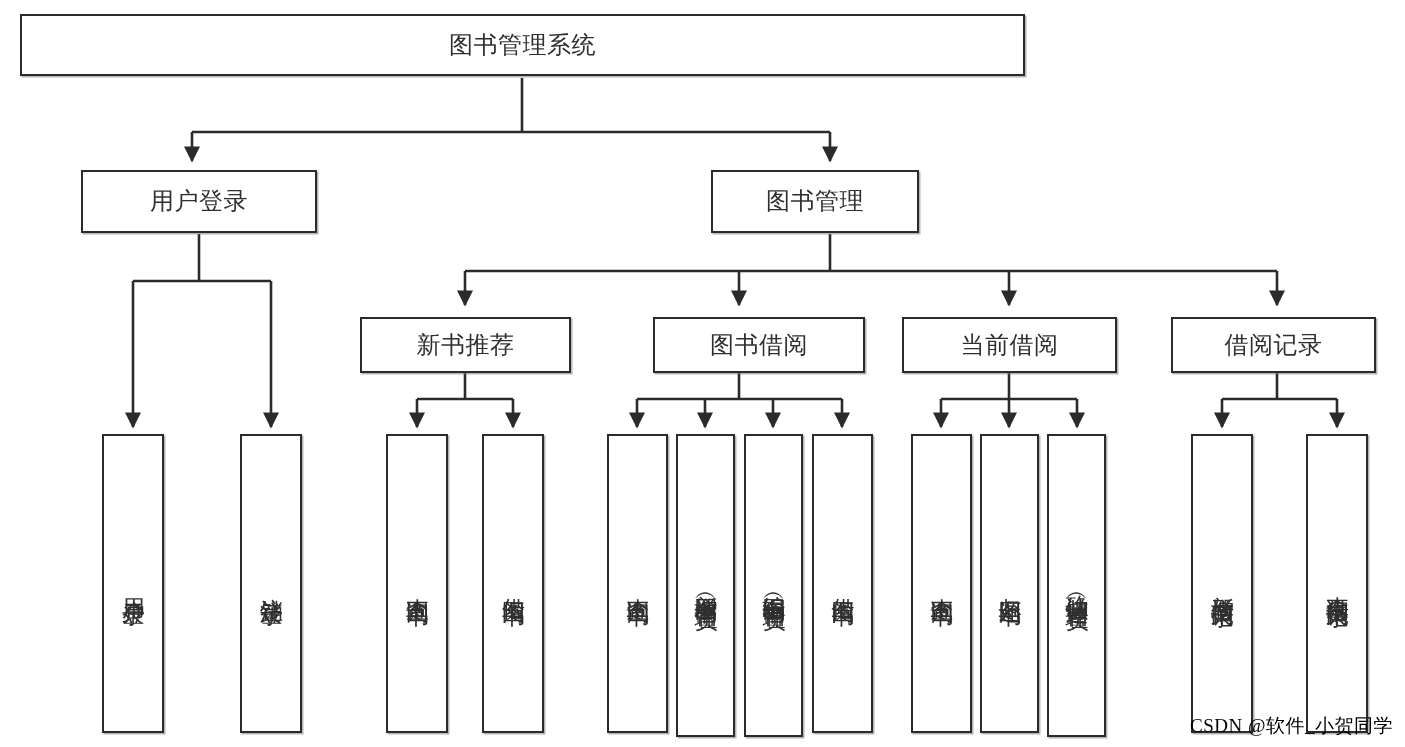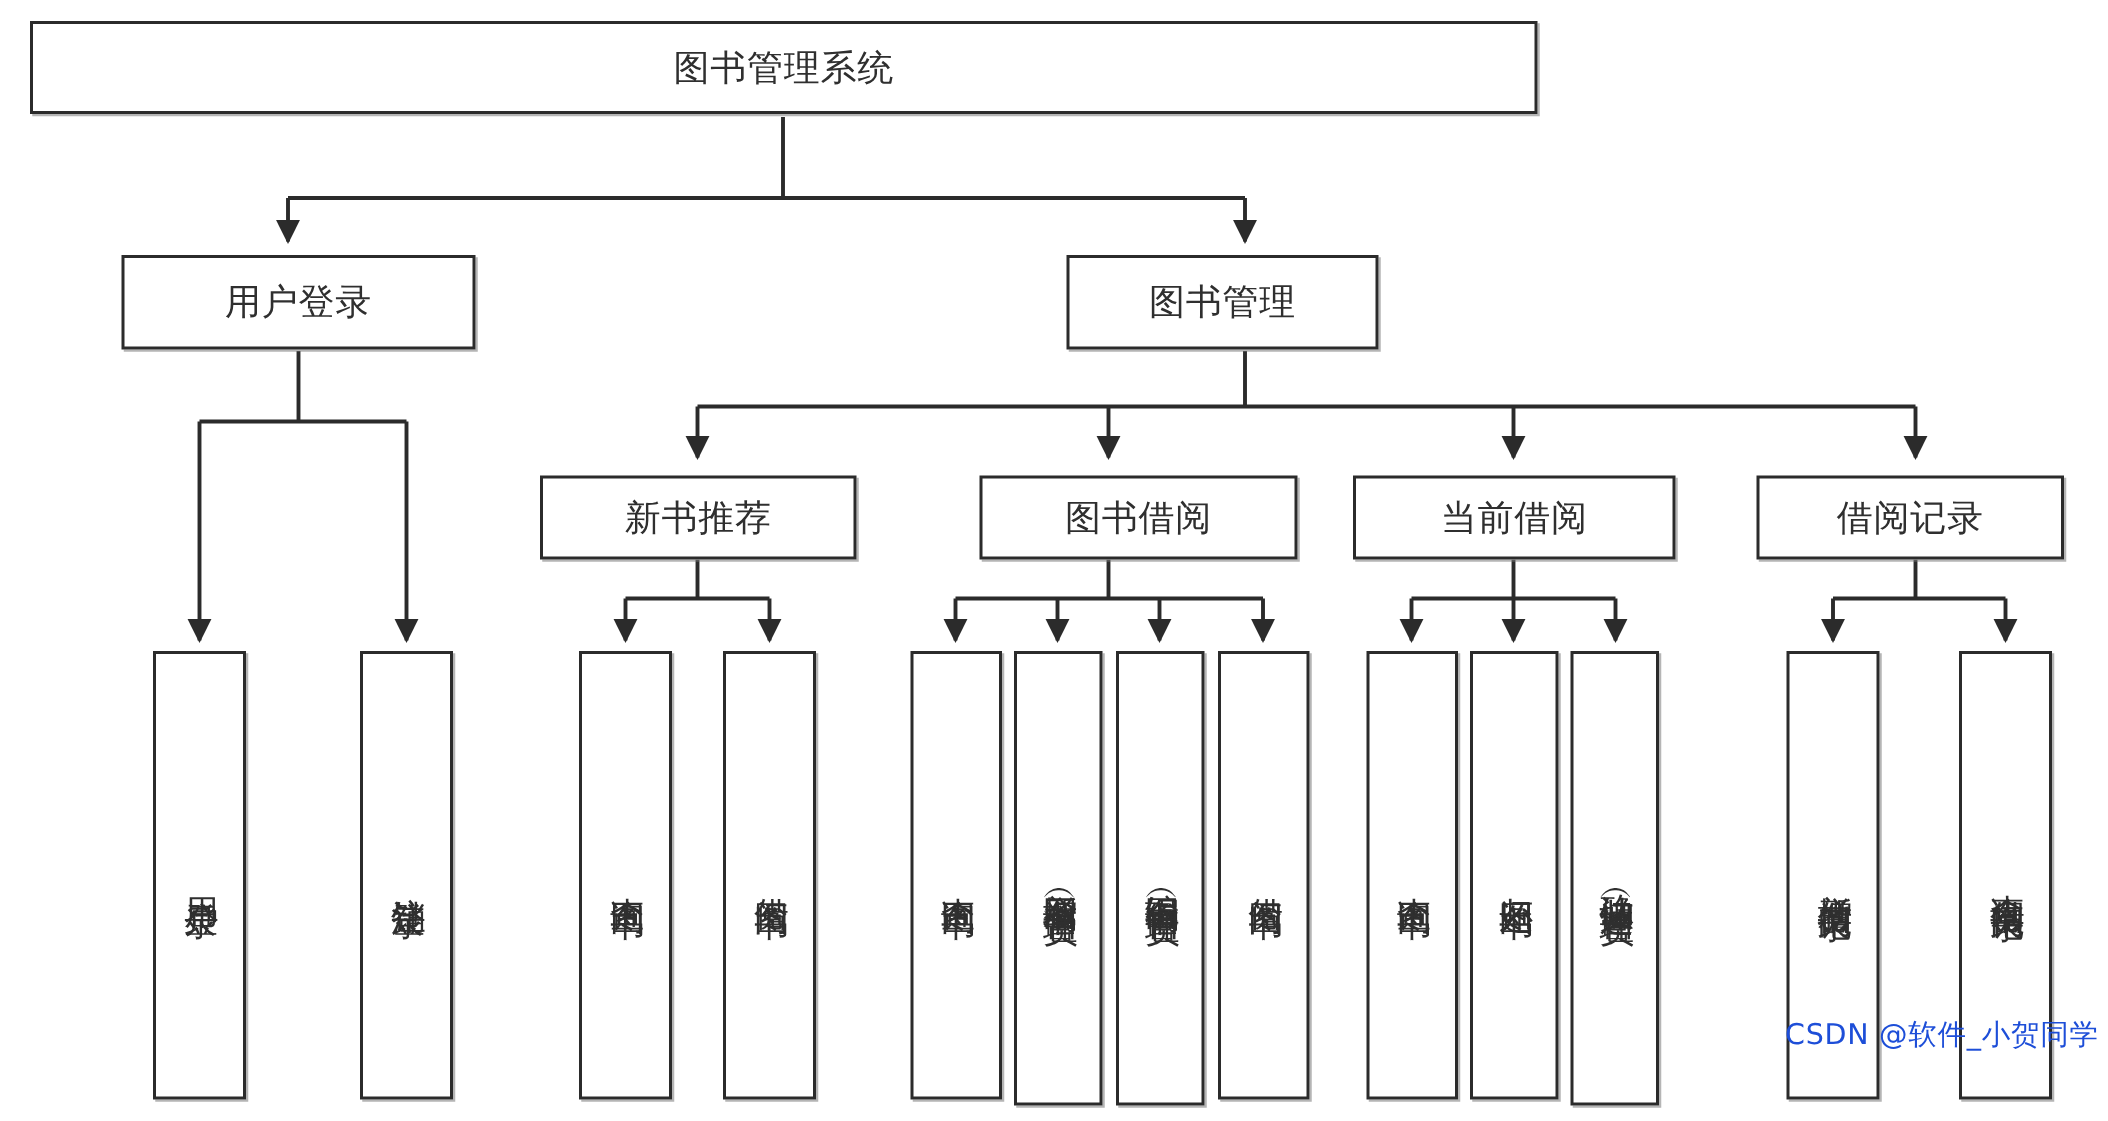--- a/index.html
+++ b/index.html
@@ -51,26 +51,27 @@
   .node.vertical .label {
     writing-mode: vertical-rl;
     text-orientation: upright;
     font-size: 23px;
     line-height: 1.12;
     letter-spacing: 2px;
     max-height: 100%;
   }
   .watermark {
     position: absolute;
-    color: #1d4ed8;
+    color: #000000;
     font-size: 19px;
     white-space: nowrap;
     letter-spacing: 0.5px;
     left: 1190px;
-    top: 677px;
+    top: 713px;
+    font-family: Liberation Serif, serif;
   }
 </style>
 </head>
 <body>
 
 <div id="canvas">
 
   <svg class="wires" viewBox="0 0 1405 747" xmlns="http://www.w3.org/2000/svg">
     <defs>
       <marker id="arrow" viewBox="0 0 10 10" refX="9" refY="5" markerWidth="6.2" markerHeight="6.2" orient="auto-start-reverse">

